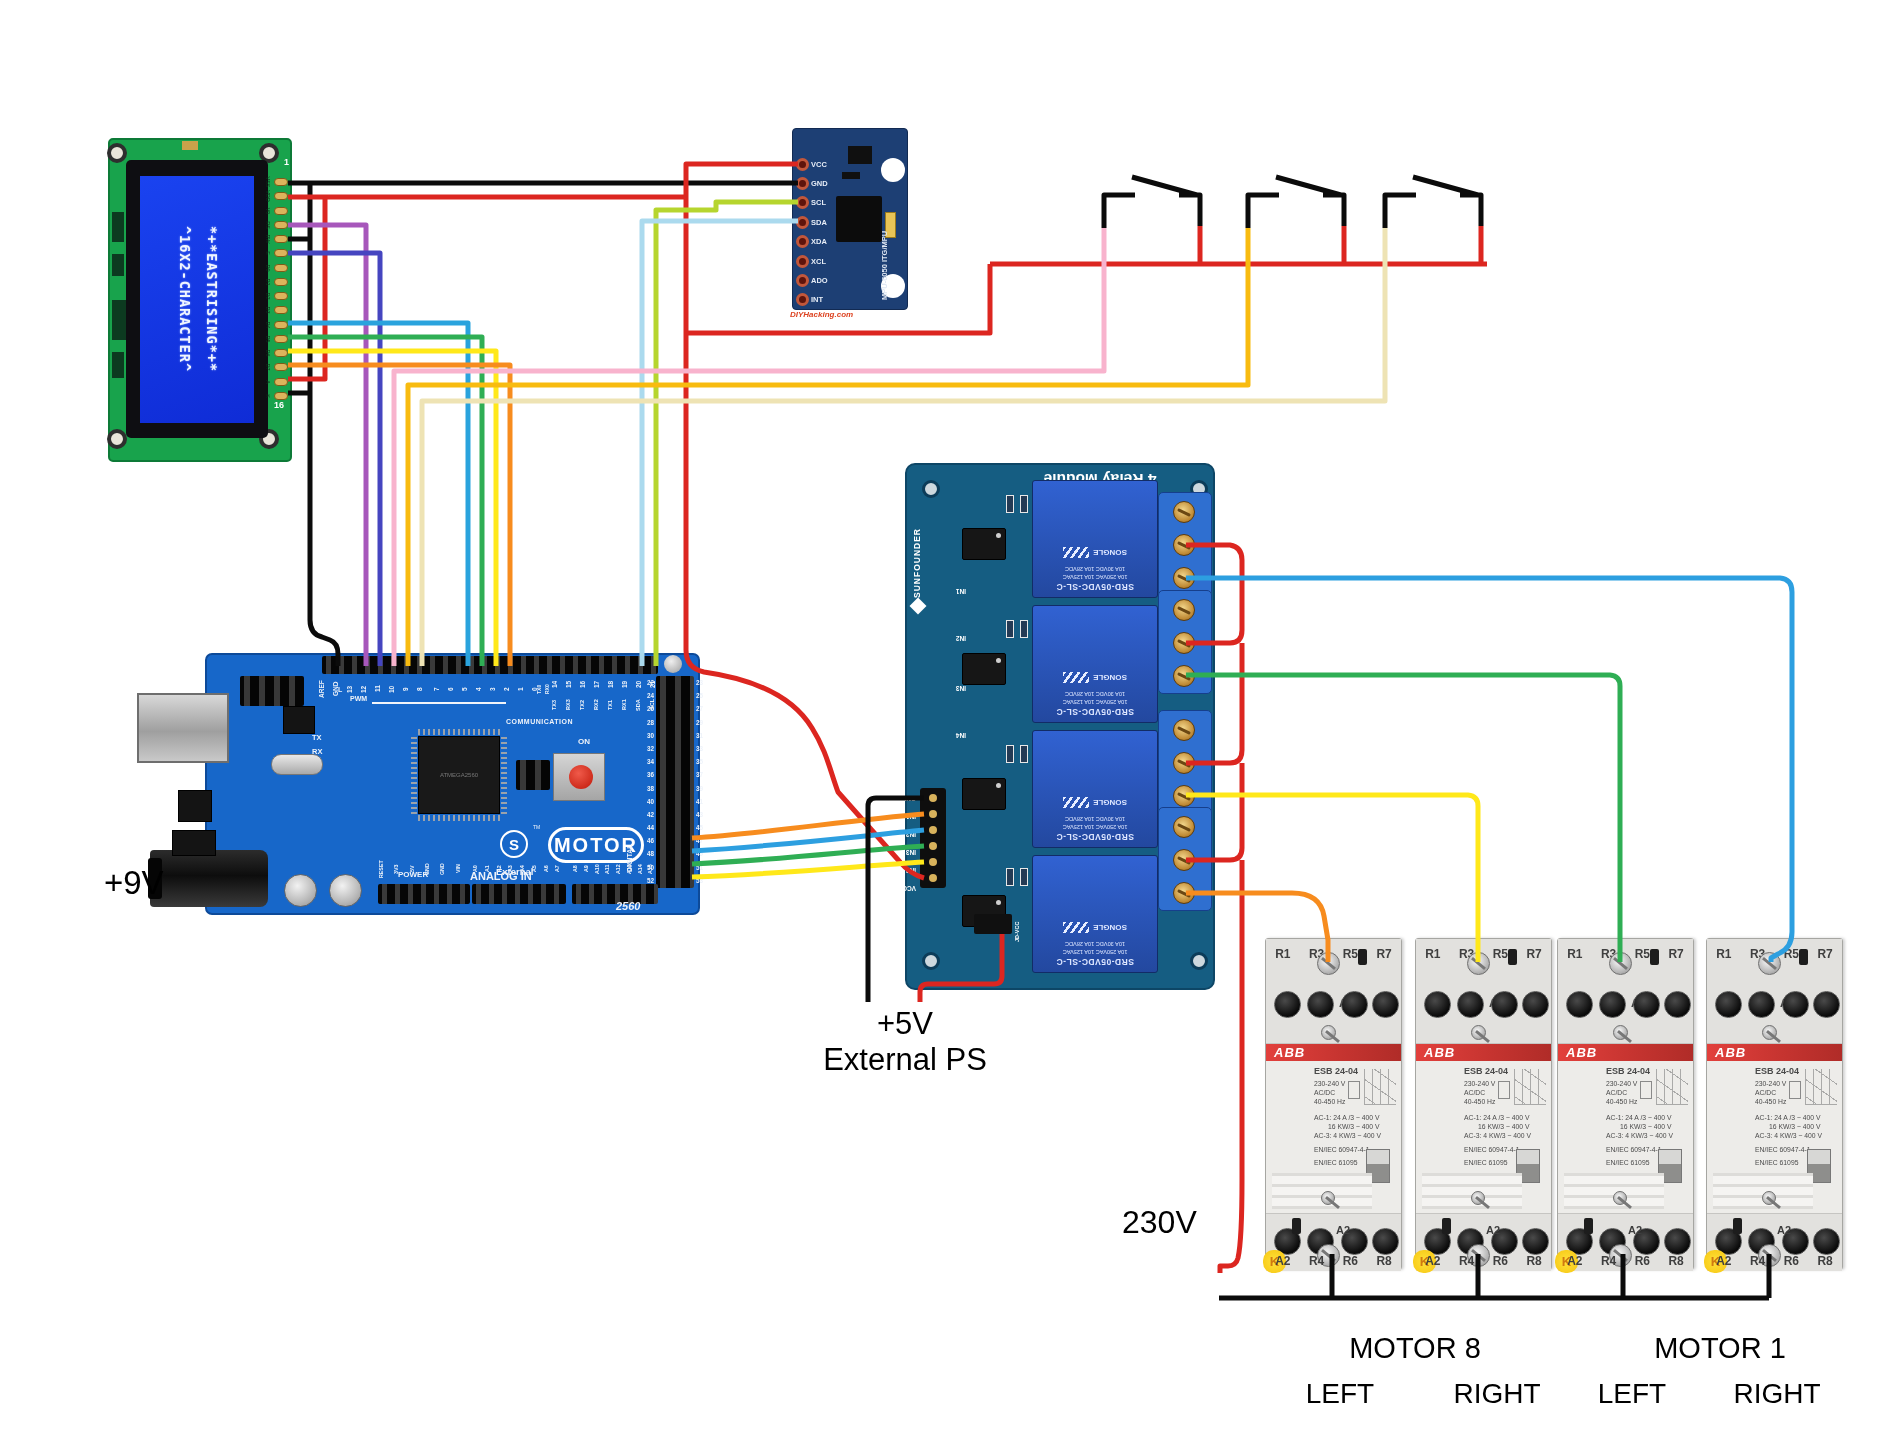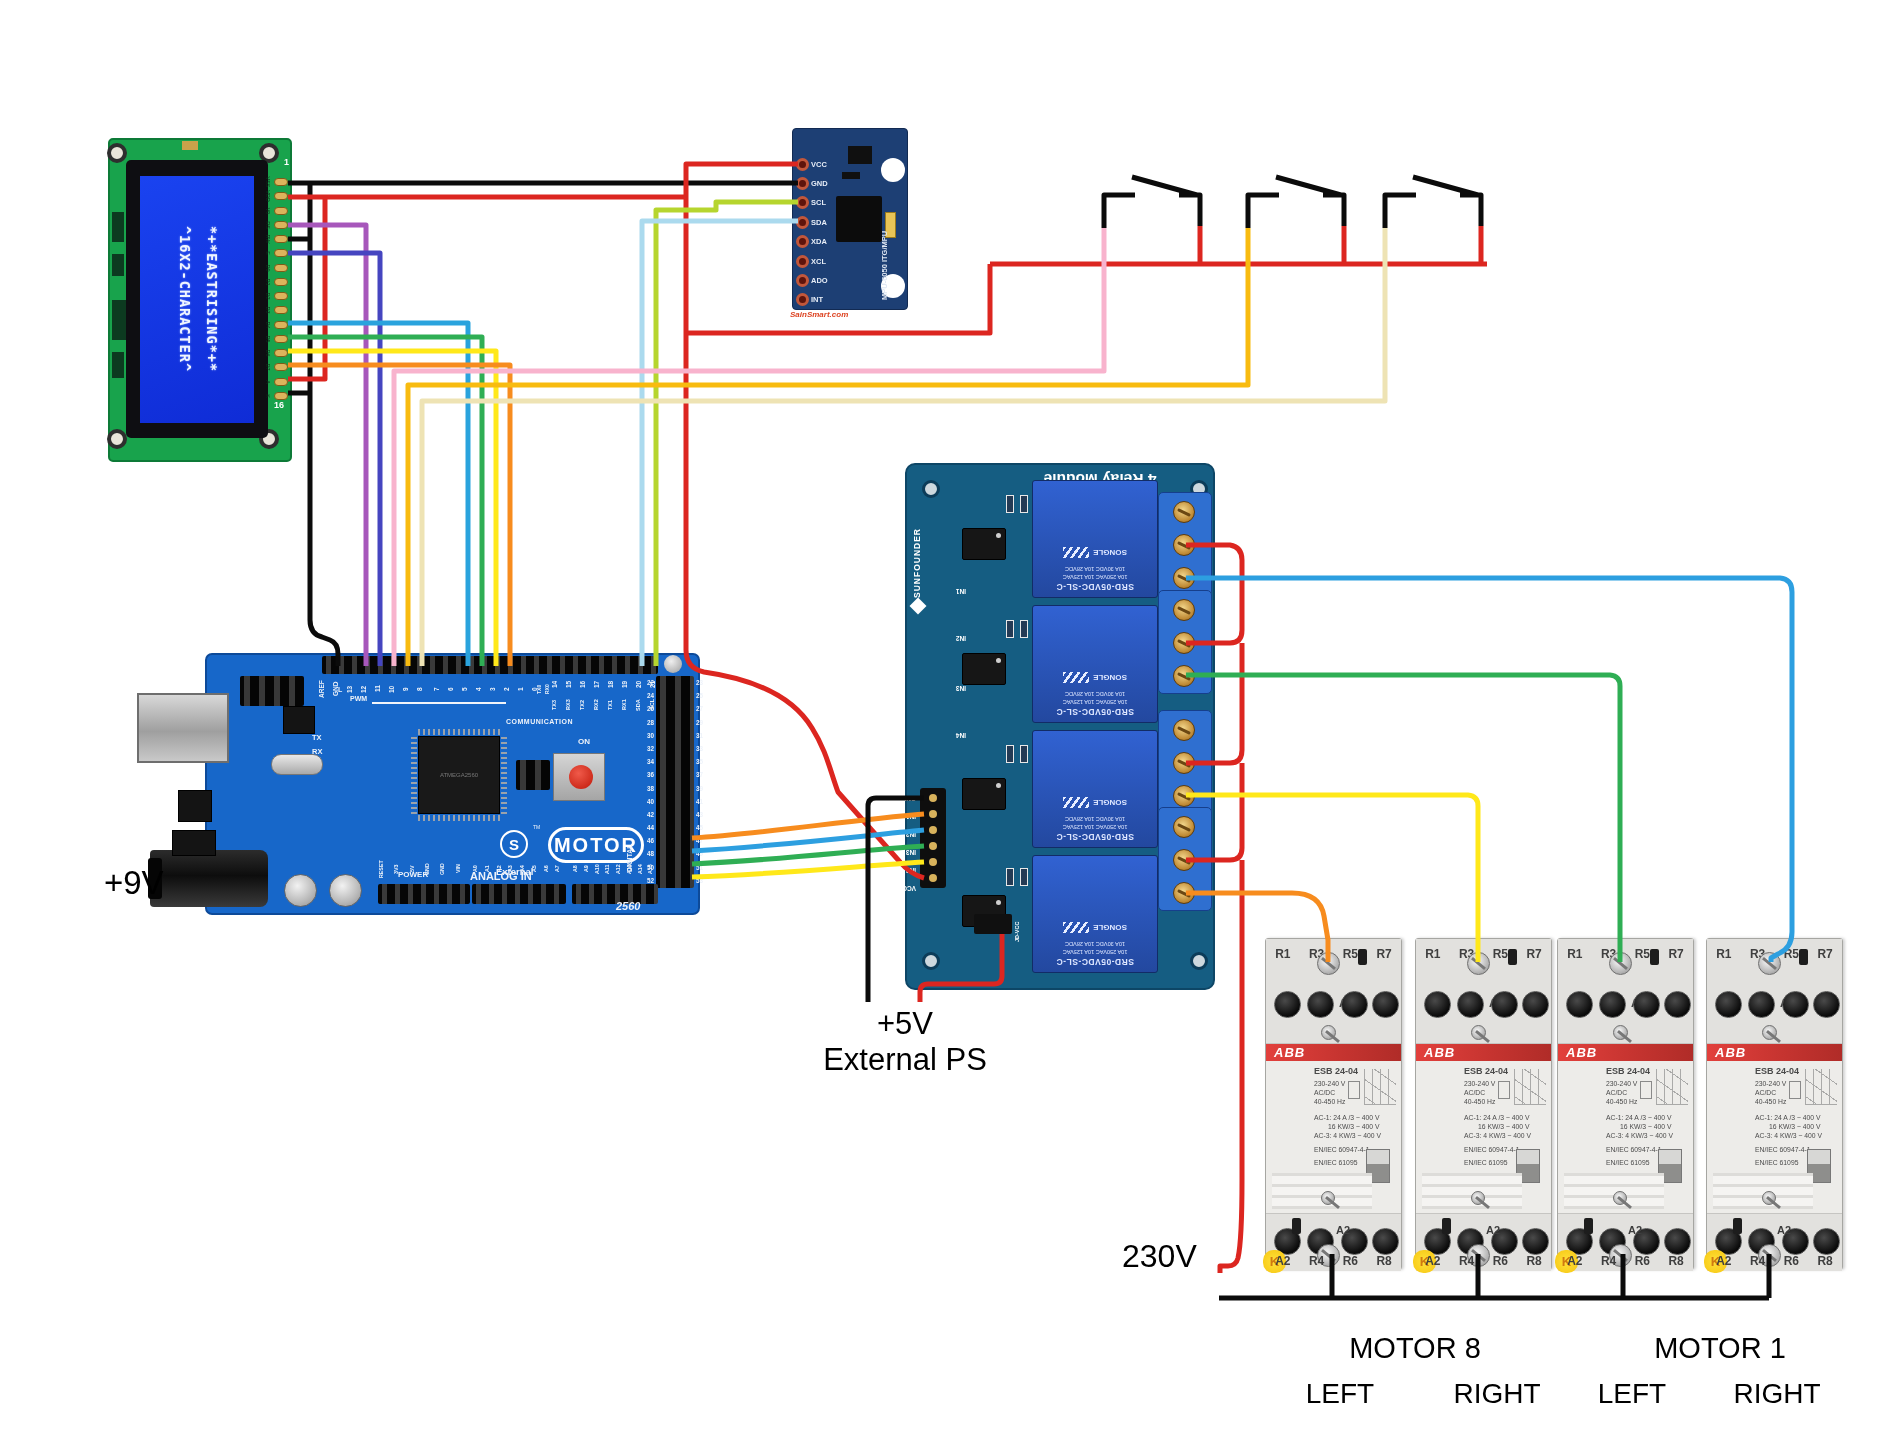--- a/index.html
+++ b/index.html
@@ -242,21 +242,21 @@
     </div>
       <div class="mpu-pin">
       <span class="hole"></span>
         <span class="plab">ADO</span>
     </div>
       <div class="mpu-pin">
       <span class="hole"></span>
         <span class="plab">INT</span>
     </div>
     </div>
-  <div class="abs mpu-credit">SainSmart.com</div>
+  <div class="abs mpu-credit">DIYHacking.com</div>
 
   <div class="abs mega-board"></div>
   <div class="abs usb"></div>
   <div class="abs barrel"></div>
   <div class="abs pingrid" style="left:240px; top:676px; width:64px; height:30px; z-index:12;"></div>
   <div class="abs pinrow" style="left:322px; top:656px; width:336px; height:18px; z-index:12;"></div>
   <div class="abs pingrid" style="left:656px; top:676px; width:38px; height:212px; z-index:12;"></div>
   <div class="abs pinrow" style="left:378px; top:884px; width:92px; height:20px; z-index:12;"></div>
   <div class="abs pinrow" style="left:472px; top:884px; width:94px; height:20px; z-index:12;"></div>
   <div class="abs pinrow" style="left:572px; top:884px; width:86px; height:20px; z-index:12;"></div>
@@ -773,20 +773,20 @@
     <path stroke-width="5" d="M1186,675 H1610 Q1620,676 1620,686 V962" stroke="#2fae54"></path>
     <path stroke-width="5" d="M1186,795 H1468 Q1478,796 1478,806 V962" stroke="#ffe81a"></path>
     <path stroke-width="5" d="M1186,893 H1292 Q1320,893 1324,916 L1328,940 V962" stroke="#f78c1e"></path>
 
     <path stroke-width="5" d="M1219,1298 H1769 M1332,1254 V1298 M1478,1254 V1298 M1623,1254 V1298 M1769,1254 V1298" stroke="#0b0b0b"></path>
   </svg>
 
   <div class="ann" style="left:104px; top:864px; font-size:33px;">+9V</div>
   <div class="ann" style="left:855px; top:1006px; width:100px; text-align:center; font-size:31px;">+5V</div>
   <div class="ann" style="left:805px; top:1042px; width:200px; text-align:center; font-size:31px;">External PS</div>
-  <div class="ann" style="left:1122px; top:1238px; font-size:32px;">230V</div>
+  <div class="ann" style="left:1122px; top:1204px; font-size:32px;">230V</div>
   <div class="ann" style="left:1315px; top:1332px; width:200px; text-align:center; font-size:29px;">MOTOR 8</div>
   <div class="ann" style="left:1620px; top:1332px; width:200px; text-align:center; font-size:29px;">MOTOR 1</div>
   <div class="ann" style="left:1290px; top:1378px; width:100px; text-align:center; font-size:28px;">LEFT</div>
   <div class="ann" style="left:1447px; top:1378px; width:100px; text-align:center; font-size:28px;">RIGHT</div>
   <div class="ann" style="left:1582px; top:1378px; width:100px; text-align:center; font-size:28px;">LEFT</div>
   <div class="ann" style="left:1727px; top:1378px; width:100px; text-align:center; font-size:28px;">RIGHT</div>
 </div>
 
 </body></html>

